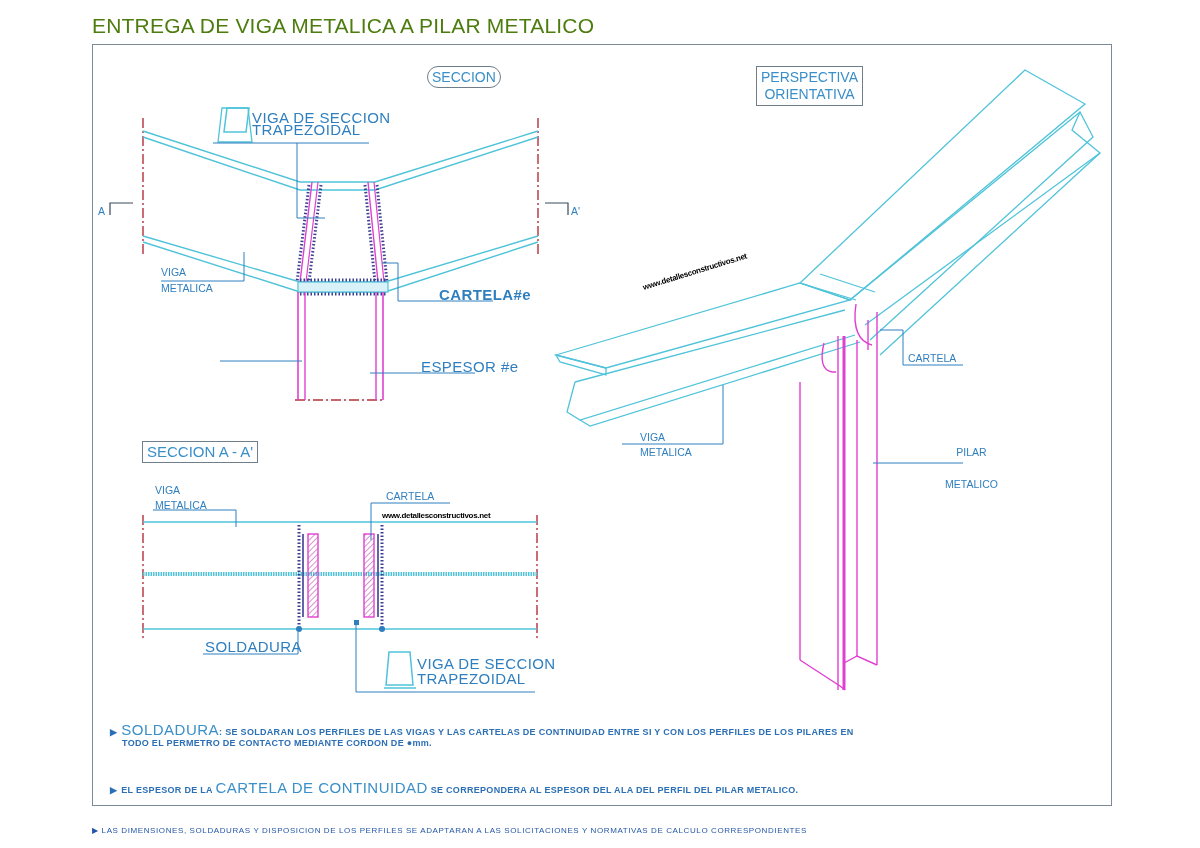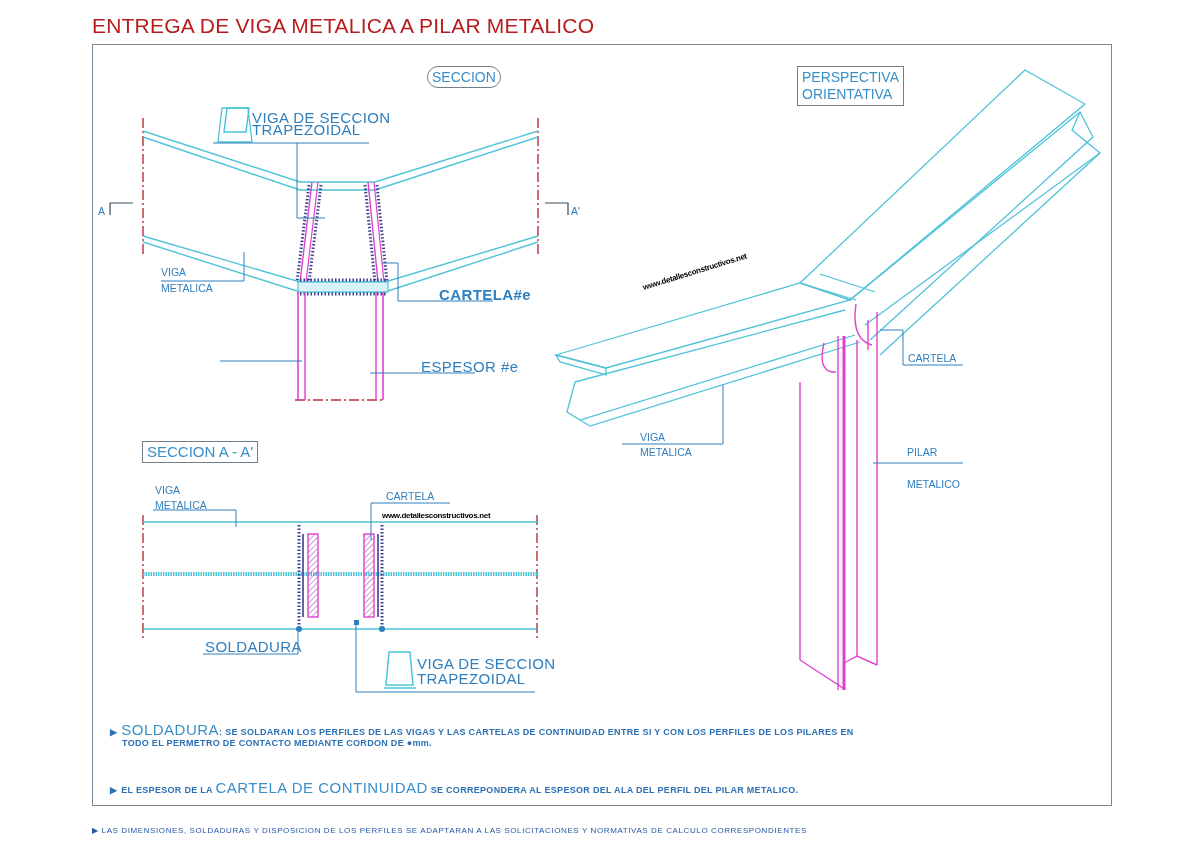--- a/index.html
+++ b/index.html
@@ -1,17 +1,17 @@
 <!DOCTYPE html>
 <html><head>
 <meta charset="utf-8">
 <style>
   html, body { margin: 0; padding: 0; background: #ffffff; }
   body { width: 1200px; height: 848px; position: relative; overflow: hidden; font-family: "Liberation Sans", sans-serif; }
-  .title { position: absolute; left: 92px; top: 14px; font-size: 21px; color: #b91c1c; letter-spacing: 0.2px; }
+  .title { position: absolute; left: 92px; top: 14px; font-size: 21px; color: #4d7c0f; letter-spacing: 0.2px; }
   .frame { position: absolute; left: 92px; top: 44px; width: 1020px; height: 762px; border: 1.5px solid #7a8a96; box-sizing: border-box; }
   svg.drawing { position: absolute; left: 0; top: 0; }
   .lbl { position: absolute; color: #2f7fbf; font-size: 10.5px; line-height: 12px; white-space: nowrap; }
   .lbl.small { font-size: 15px; letter-spacing: 0.4px; }
   .boxed { position: absolute; border: 1.5px solid #6f7e89; color: #3a8fc9; font-size: 14px; line-height: 16px; padding: 2px 4px; background: #fff; }
   .note { position: absolute; left: 110px; color: #2b6fb5; font-size: 9px; font-weight: bold; letter-spacing: 0.3px; white-space: nowrap; }
   .note .big { font-size: 15px; font-weight: normal; color: #3a8fc9; letter-spacing: 0.5px; }
   .bullet { color: #2b6fb5; font-size: 9px; margin-right: 4px; }
   .footer { position: absolute; left: 92px; top: 826px; font-size: 8px; font-weight: normal; color: #2456a8; letter-spacing: 0.6px; white-space: nowrap; }
   .wm { position: absolute; font-size: 8px; font-weight: bold; color: #000; white-space: nowrap; letter-spacing: -0.3px; }
@@ -162,31 +162,31 @@
   <div style="margin-top:3px;">METALICA</div>
 </div>
 <div class="lbl" style="left:386px;top:490px;">CARTELA</div>
 <div class="wm" style="left:382px;top:511px;">www.detallesconstructivos.net</div>
 <div class="lbl small" style="left:205px;top:641px;">SOLDADURA</div>
 <div class="lbl small" style="left:417px;top:658px;">
   <div>VIGA DE SECCION</div>
   <div style="margin-top:3px;">TRAPEZOIDAL</div>
 </div>
 
-<div class="boxed" style="left:797px;top:66px;line-height:17px;">
+<div class="boxed" style="left:756px;top:66px;line-height:17px;text-align:center;">
   <div>PERSPECTIVA</div>
   <div>ORIENTATIVA</div>
 </div>
 <div class="wm" style="left:643px;top:283px;transform:rotate(-17deg);transform-origin:left center;">www.detallesconstructivos.net</div>
 <div class="lbl" style="left:908px;top:352px;">CARTELA</div>
 <div class="lbl" style="left:640px;top:431px;">
   <div>VIGA</div>
   <div style="margin-top:3px;">METALICA</div>
 </div>
-<div class="lbl" style="left:907px;top:446px;">
+<div class="lbl" style="left:945px;top:446px;text-align:center;">
   <div>PILAR</div>
   <div style="margin-top:20px;">METALICO</div>
 </div>
 
 <div class="note" style="top:721px;">
   <span class="bullet">▶</span><span class="big">SOLDADURA</span><span>: SE SOLDARAN LOS PERFILES DE LAS VIGAS Y LAS CARTELAS DE CONTINUIDAD  ENTRE SI Y CON LOS PERFILES DE LOS PILARES EN</span>
 </div>
 <div class="note" style="top:738px;left:122px;">TODO EL PERMETRO DE CONTACTO MEDIANTE CORDON DE ●mm.</div>
 <div class="note" style="top:779px;">
   <span class="bullet">▶</span><span>EL ESPESOR DE LA</span>

